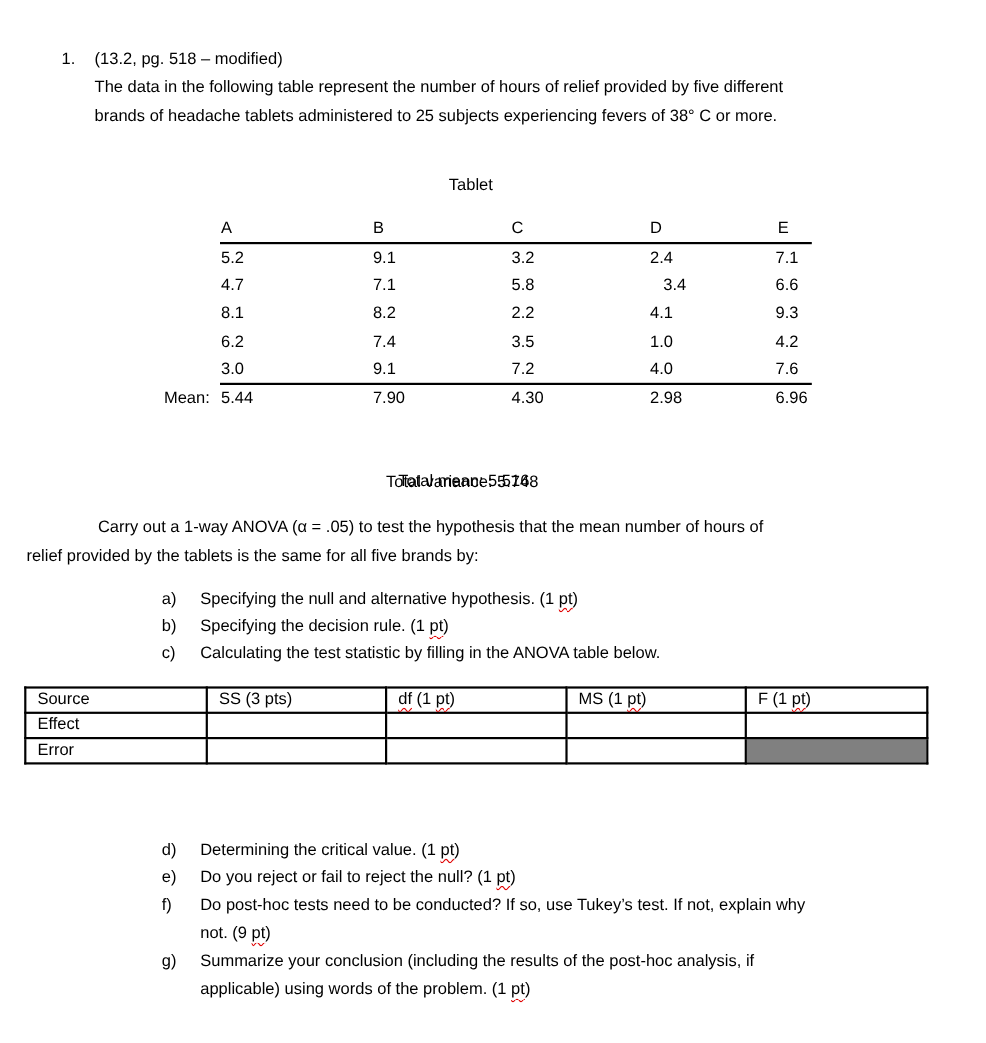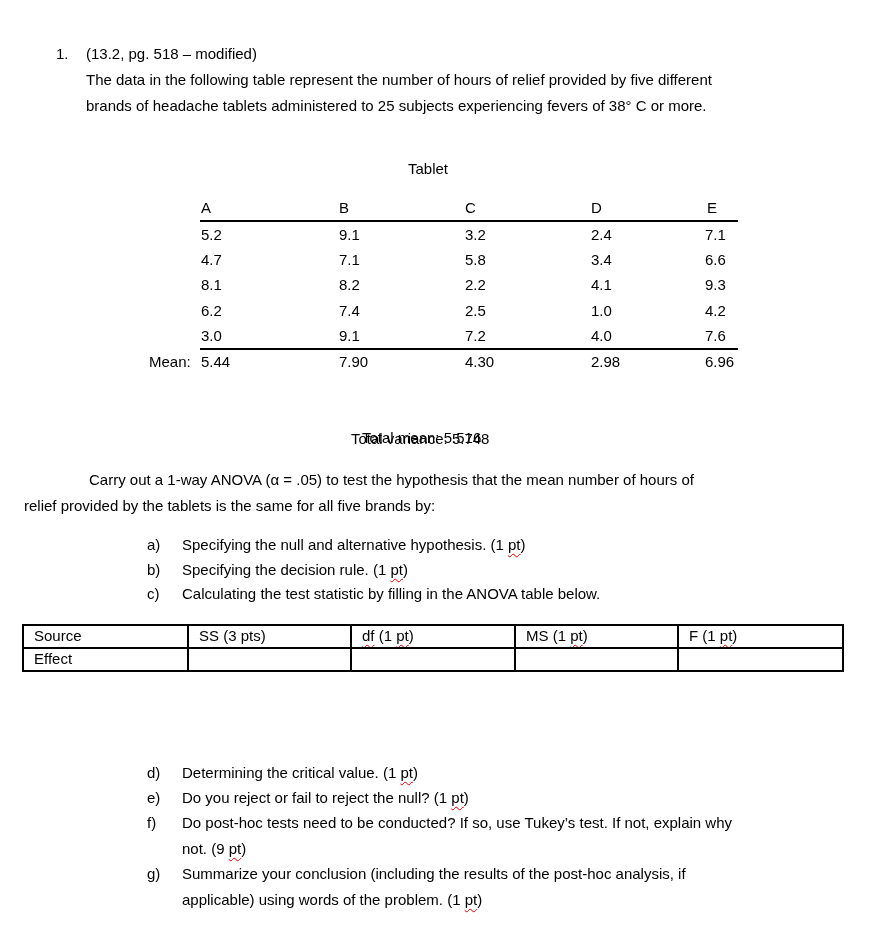--- a/index.html
+++ b/index.html
@@ -101,29 +101,29 @@
     <div class="cell" style="top:302px;">7.4</div>
     <div class="cell" style="top:327px;">9.1</div>
     <div class="cell" style="top:353px;">7.90</div>
   </div>
 
   <div class="col" style="left:465px;">
     <div class="cell" style="top:199px;">C</div>
     <div class="cell" style="top:226px;">3.2</div>
     <div class="cell" style="top:251px;">5.8</div>
     <div class="cell" style="top:276px;">2.2</div>
-    <div class="cell" style="top:302px;">2.5</div>
+    <div class="cell" style="top:302px;">3.5</div>
     <div class="cell" style="top:327px;">7.2</div>
     <div class="cell" style="top:353px;">4.30</div>
   </div>
 
   <div class="col" style="left:591px;">
     <div class="cell" style="top:199px;">D</div>
     <div class="cell" style="top:226px;">2.4</div>
-    <div class="cell" style="top:251px;">3.4</div>
+    <div class="cell" style="top:251px;margin-left:12px;">3.4</div>
     <div class="cell" style="top:276px;">4.1</div>
     <div class="cell" style="top:302px;">1.0</div>
     <div class="cell" style="top:327px;">4.0</div>
     <div class="cell" style="top:353px;">2.98</div>
   </div>
 
   <div class="col" style="left:705px;">
     <div class="cell" style="top:199px; left:2px;">E</div>
     <div class="cell" style="top:226px;">7.1</div>
     <div class="cell" style="top:251px;">6.6</div>
@@ -173,20 +173,27 @@
     <td><span>MS (1 </span><span class="squiggle">pt</span><span>)</span></td>
     <td><span>F (1 </span><span class="squiggle">pt</span><span>)</span></td>
   </tr>
   <tr>
     <td>Effect</td>
     <td></td>
     <td></td>
     <td></td>
     <td></td>
   </tr>
+  <tr>
+    <td>Error</td>
+    <td></td>
+    <td></td>
+    <td></td>
+    <td class="shaded"></td>
+  </tr>
 </tbody>
   </table>
 
 <div>
   <div class="list-item" style="left:147px; top:764px;">
     <span class="list-letter" style="left:0;">d)</span>
     <span class="list-text" style="left:35px;"><span>Determining the critical value. (1 </span><span class="squiggle">pt</span><span>)</span></span>
   </div>
   <div class="list-item" style="left:147px; top:789px;">
     <span class="list-letter" style="left:0;">e)</span>

